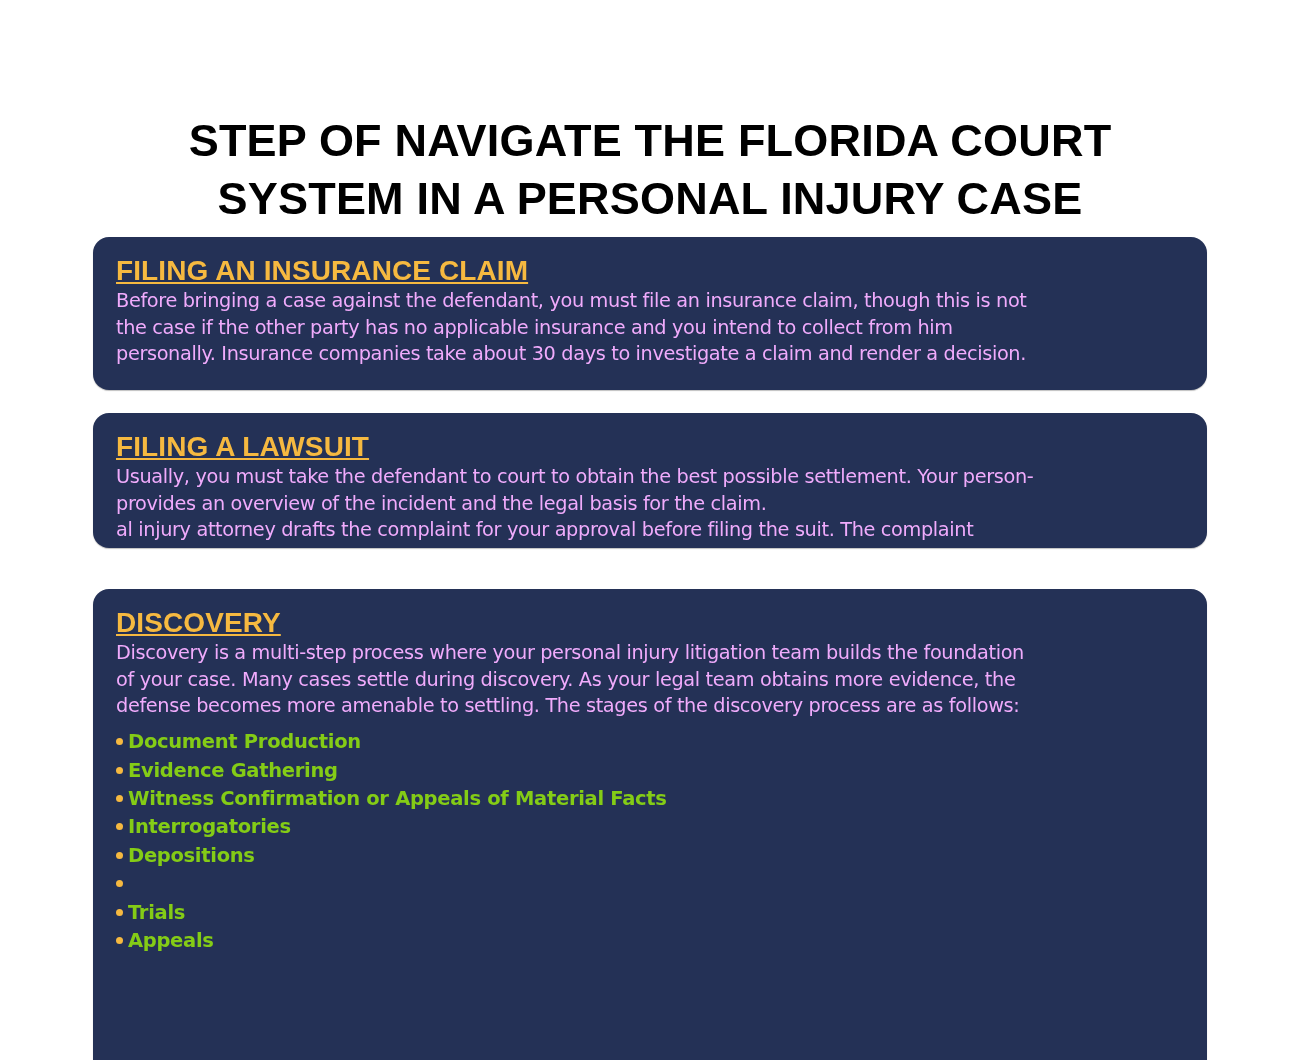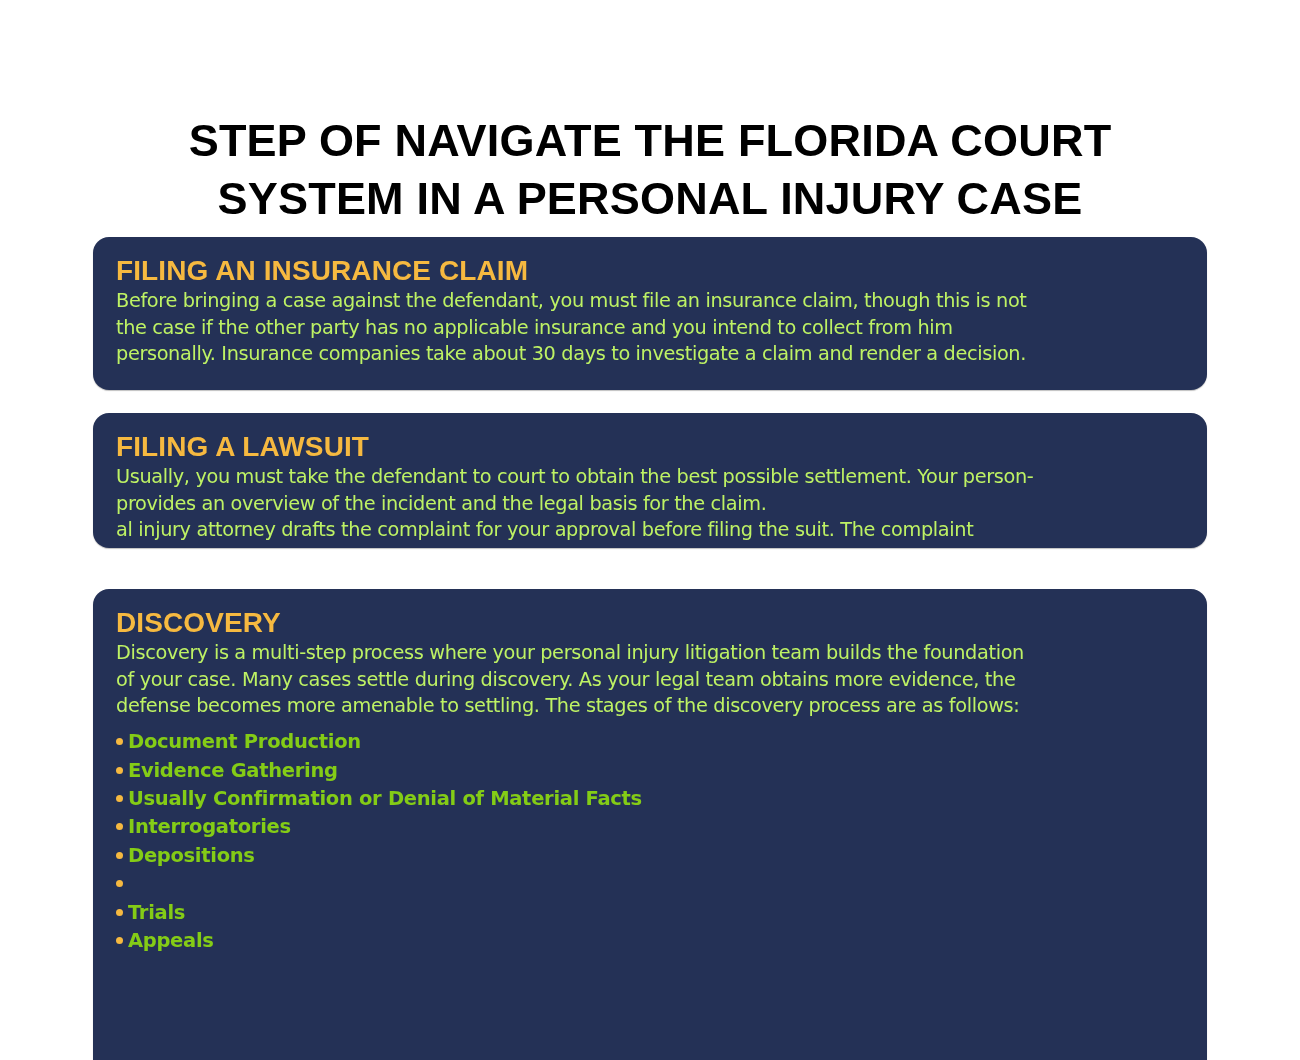--- a/index.html
+++ b/index.html
@@ -42,26 +42,27 @@
     .card-2 { top: 413px; height: 135px; }
     .card-3 { top: 589px; height: 506px; }
     .card-title {
       font-family: "Liberation Sans", sans-serif;
       font-weight: 700;
       font-size: 28px;
       line-height: 34px;
       color: #f6b940;
       margin: 0;
       letter-spacing: 0.1px;
+      text-decoration: underline;
     }
     .card-body {
       font-family: "DejaVu Sans", sans-serif;
       font-size: 19.3px;
       line-height: 26.5px;
-      color: #bef264;
+      color: #f0abfc;
       margin: 0;
       letter-spacing: -0.35px;
     }
     .card-body span { display: block; white-space: nowrap; }
     .bullet-list {
       list-style: none;
       margin: 8px 0 0 0;
       padding: 0;
     }
     .bullet-item {
@@ -120,21 +121,21 @@
     <li class="bullet-item">
       <span class="bullet-dot"></span>
       <span>Document Production</span>
     </li>
     <li class="bullet-item">
       <span class="bullet-dot"></span>
       <span>Evidence Gathering</span>
     </li>
     <li class="bullet-item">
       <span class="bullet-dot"></span>
-      <span>Usually Confirmation or Denial of Material Facts</span>
+      <span>Witness Confirmation or Appeals of Material Facts</span>
     </li>
     <li class="bullet-item">
       <span class="bullet-dot"></span>
       <span>Interrogatories</span>
     </li>
     <li class="bullet-item">
       <span class="bullet-dot"></span>
       <span>Depositions</span>
     </li>
     <li class="bullet-item">

